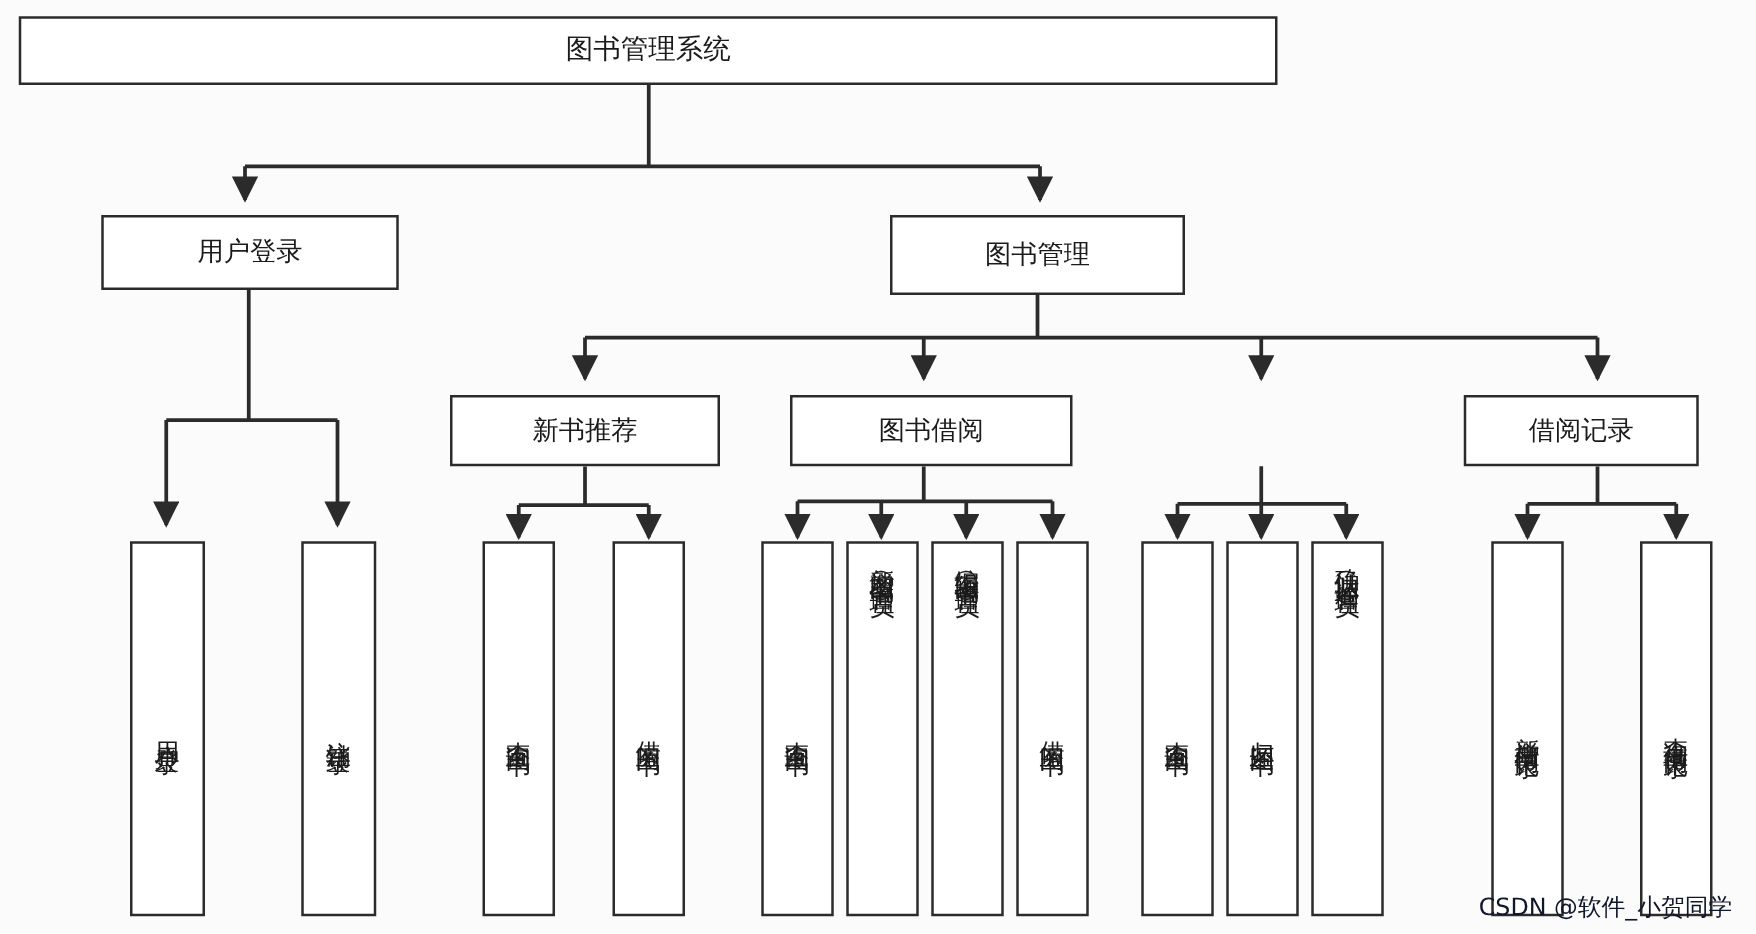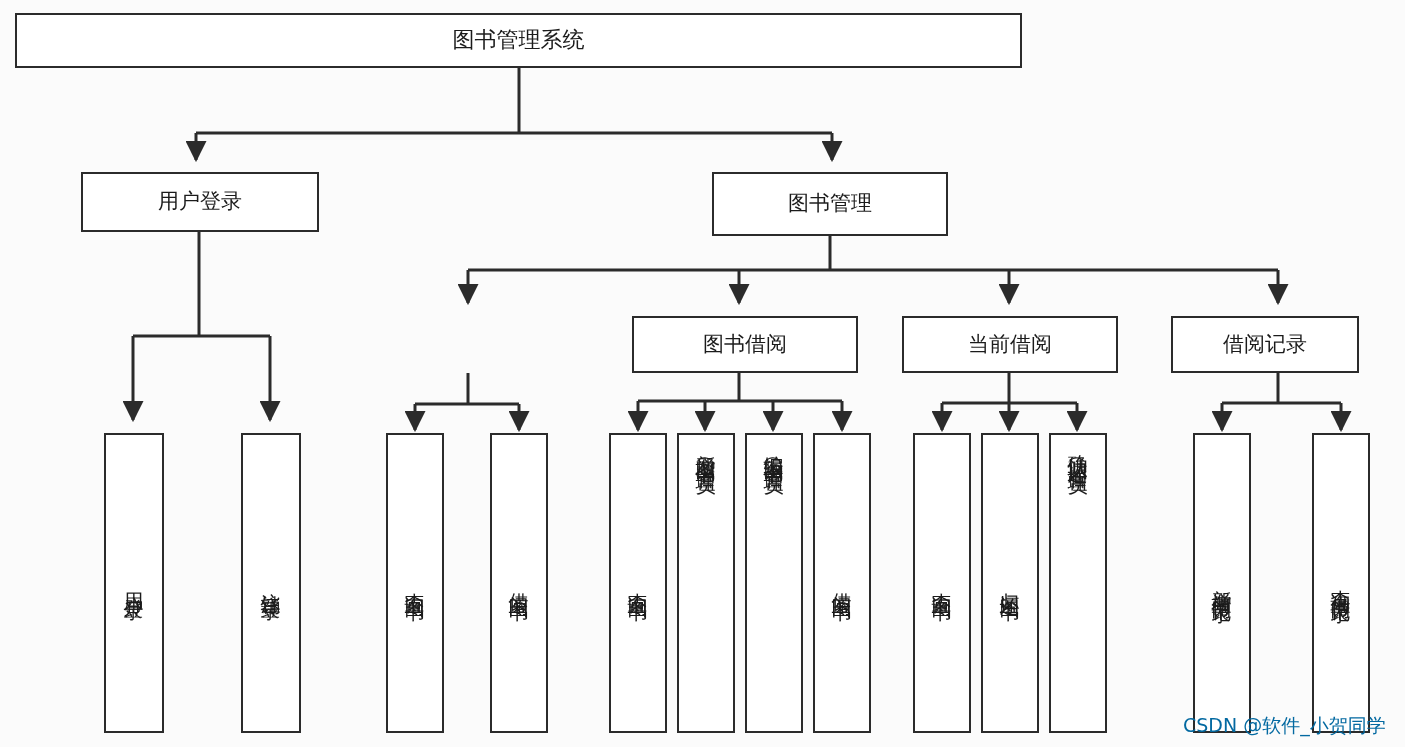--- a/index.html
+++ b/index.html
@@ -68,21 +68,21 @@
   
   .node.vert.center {
     align-items: center;
     padding-top: 0;
   }
   .watermark {
     position: absolute;
     left: 1183px;
     top: 713px;
     font-size: 19px;
-    color: #0369a1;
+    color: #0f172a;
     white-space: nowrap;
     z-index: 5;
     user-select: none;
   }
 </style>
 </head>
 <body>
 
 <div id="canvas">
 
@@ -141,28 +141,28 @@
   </div>
 
   <div class="node horiz" style="left:81px; top:172px; width:238px; height:60px;">
     <span class="node-label">用户登录</span>
   </div>
 
   <div class="node horiz" style="left:712px; top:172px; width:236px; height:64px;">
     <span class="node-label">图书管理</span>
   </div>
 
+  <div class="node horiz" style="left:360px; top:316px; width:216px; height:57px;">
+    <span class="node-label">新书推荐</span>
+  </div>
 
   <div class="node horiz" style="left:632px; top:316px; width:226px; height:57px;">
     <span class="node-label">图书借阅</span>
   </div>
 
-  <div class="node horiz" style="left:902px; top:316px; width:216px; height:57px;">
-    <span class="node-label">当前借阅</span>
-  </div>
 
   <div class="node horiz" style="left:1171px; top:316px; width:188px; height:57px;">
     <span class="node-label">借阅记录</span>
   </div>
 
   <div class="node vert center" style="left:104px; top:433px; width:60px; height:300px;">
     <span class="node-label">用户登录</span>
   </div>
 
   <div class="node vert center" style="left:241px; top:433px; width:60px; height:300px;">

